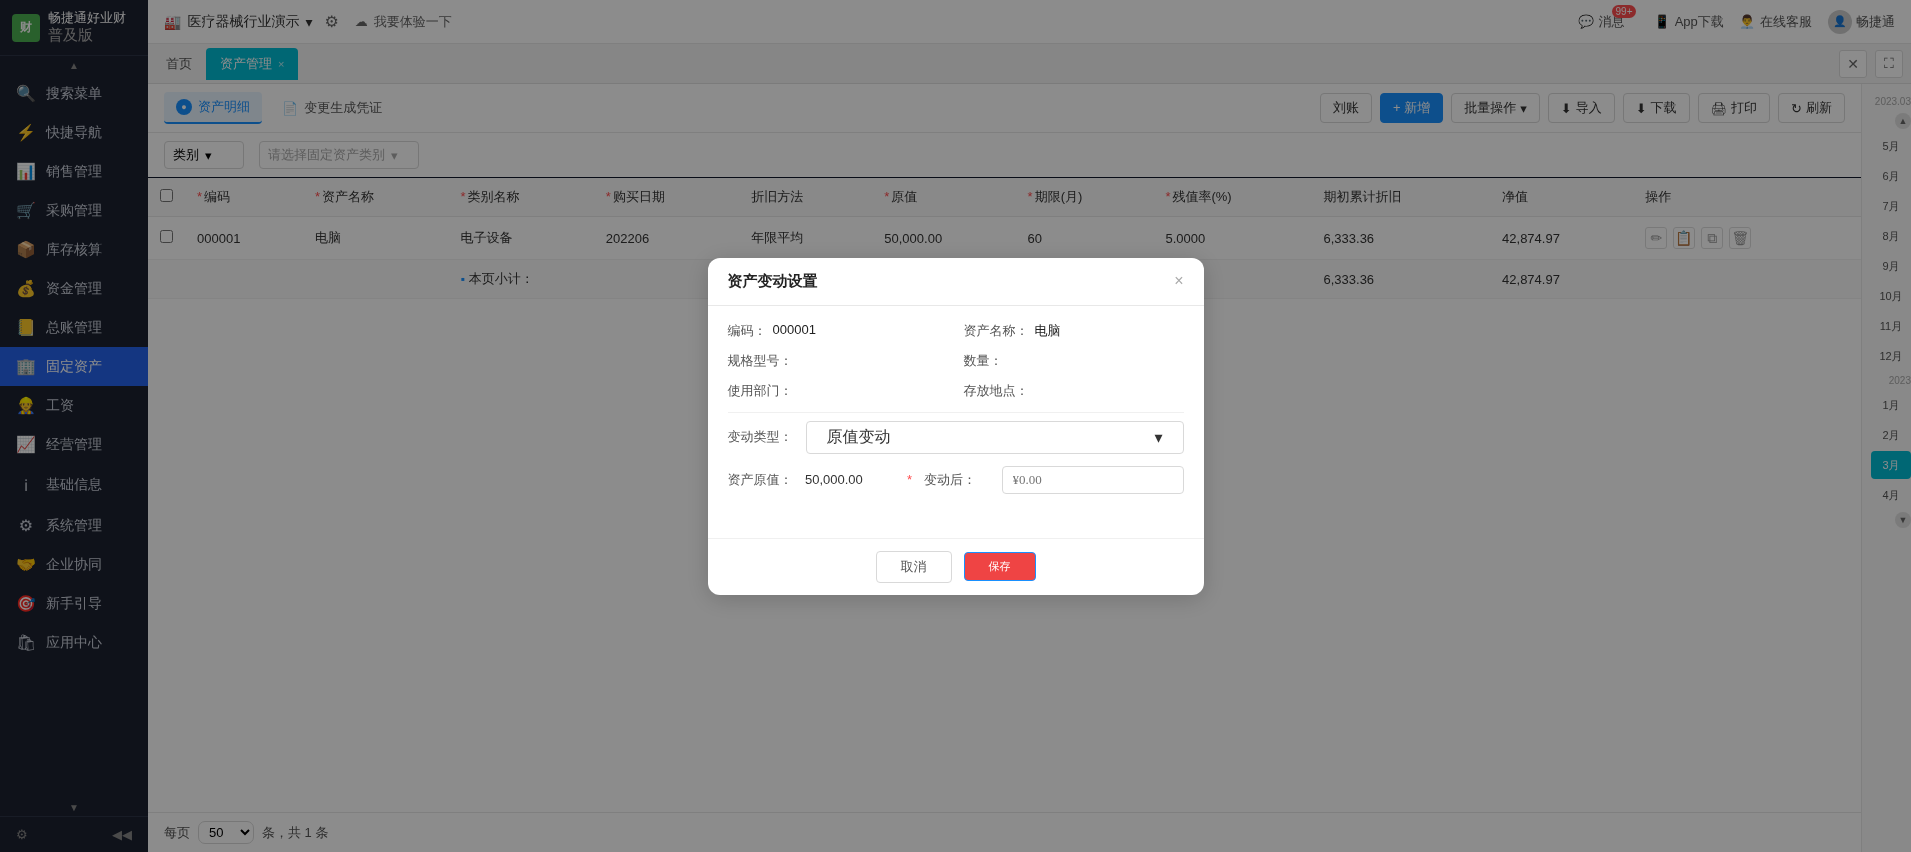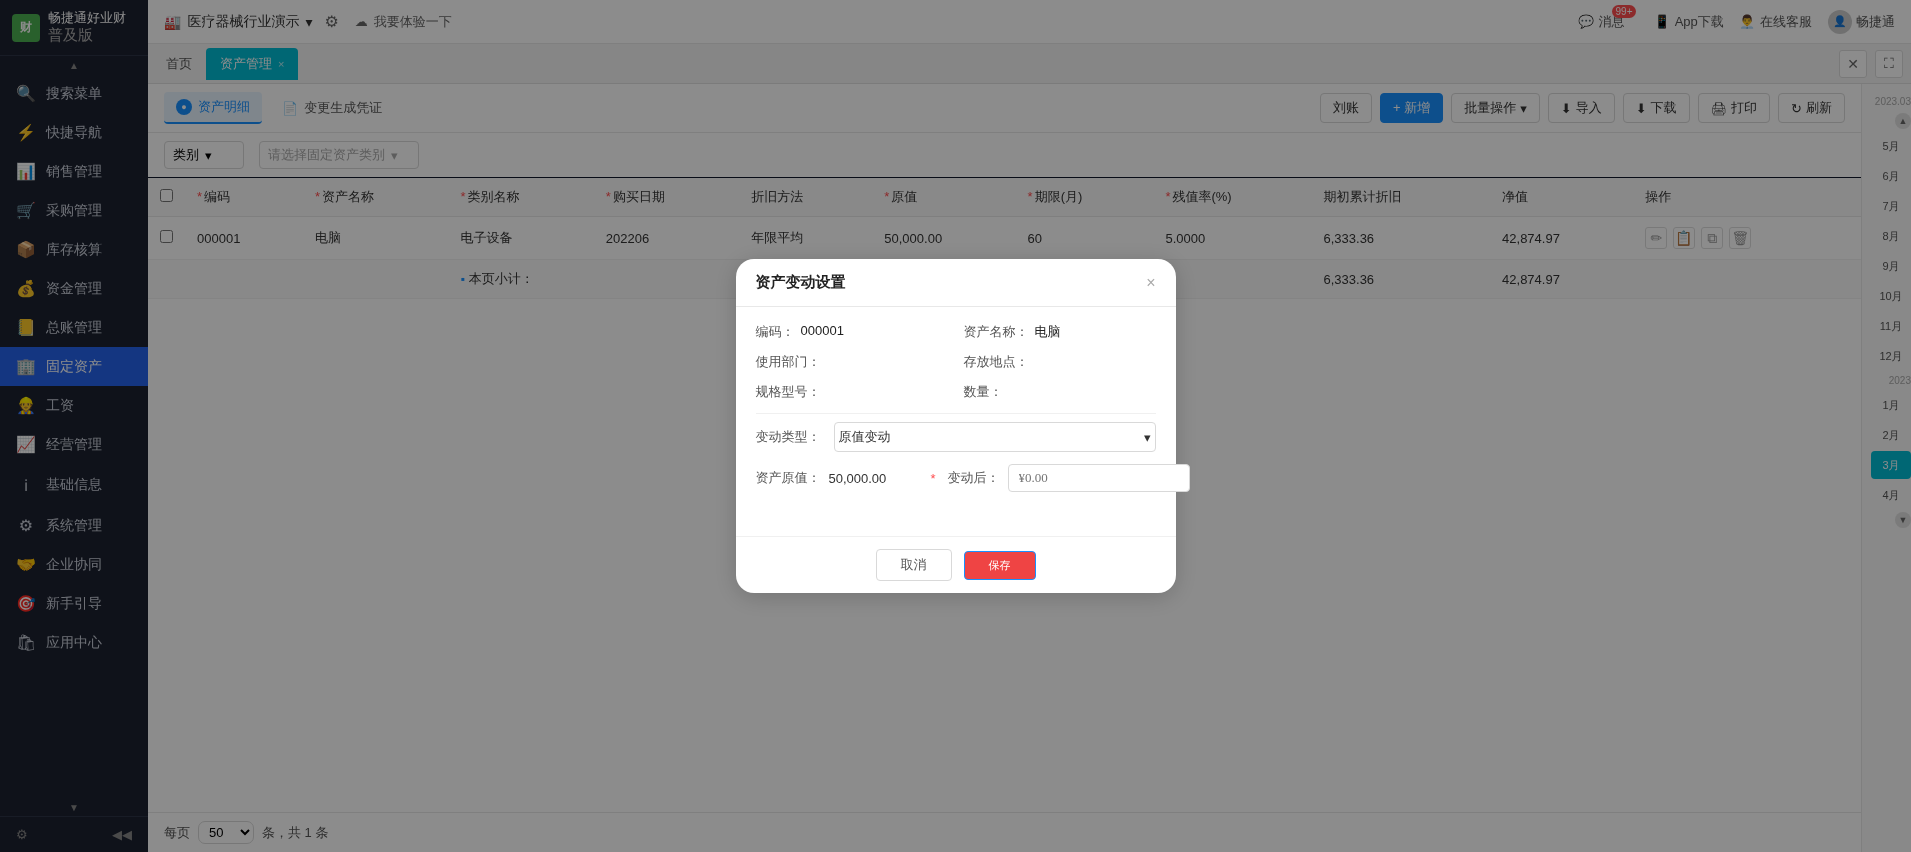--- a/index.html
+++ b/index.html
@@ -310,22 +310,22 @@
     
     .modal-overlay {
       position: fixed;
       top: 0; left: 0; right: 0; bottom: 0;
       background: rgba(0,0,0,0.45);
       z-index: 1000;
       display: flex; align-items: center; justify-content: center;
     }
     .modal {
       background: #fff;
-      border-radius: 18px;
-      width: 440px;
+      border-radius: 12px;
+      width: 496px;
       padding: 0;
       box-shadow: 0 4px 24px rgba(0,0,0,0.18);
       position: relative;
     }
     .modal-header {
       padding: 14px 20px;
       border-bottom: 1px solid #e8e8e8;
       display: flex; align-items: center; justify-content: space-between;
     }
     .modal-title { font-size: 15px; font-weight: bold; color: #222; }
@@ -342,22 +342,22 @@
     .modal-label { font-size: 13px; color: #555; white-space: nowrap; }
     .modal-value { font-size: 13px; color: #222; }
     .modal-divider { border: none; border-top: 1px solid #f0f0f0; margin: 8px 0; }
     .modal-form-row {
       display: flex; align-items: center;
       gap: 8px; margin-bottom: 12px;
     }
     .modal-form-label { font-size: 13px; color: #555; width: 70px; white-space: nowrap; }
     .modal-select {
       flex: 1; display: flex; align-items: center; justify-content: space-between;
-      border: 1px solid #d9d9d9; border-radius: 4px; padding: 5px 4px;
-      font-size: 13px; cursor: pointer; background: #fff; color: #333;
+      border: 1px solid #d9d9d9; border-radius: 4px; padding: 5px 20px;
+      font-size: 16px; cursor: pointer; background: #fff; color: #333;
     }
     .modal-input {
       flex: 1; border: 1px solid #d9d9d9; border-radius: 4px; padding: 5px 10px;
       font-size: 13px; background: #fff; color: #333; outline: none;
     }
     .modal-footer {
       padding: 12px 20px;
       display: flex; align-items: center; justify-content: center; gap: 12px;
       border-top: 1px solid #f0f0f0;
       margin-top: 16px;
@@ -671,42 +671,42 @@
           <div class="modal-field-inline">
             <span class="modal-label">资产名称：</span>
             <span class="modal-value">电脑</span>
           </div>
         </div>
       </div>
 
       <div class="modal-row">
         <div class="modal-field">
           <div class="modal-field-inline">
+            <span class="modal-label">规格型号：</span>
+            <span class="modal-value"></span>
+          </div>
+        </div>
+        <div class="modal-field">
+          <div class="modal-field-inline">
+            <span class="modal-label">数量：</span>
+            <span class="modal-value"></span>
+          </div>
+        </div>
+      </div>
+
+      <div class="modal-row">
+        <div class="modal-field">
+          <div class="modal-field-inline">
             <span class="modal-label">使用部门：</span>
             <span class="modal-value"></span>
           </div>
         </div>
         <div class="modal-field">
           <div class="modal-field-inline">
             <span class="modal-label">存放地点：</span>
-            <span class="modal-value"></span>
-          </div>
-        </div>
-      </div>
-
-      <div class="modal-row">
-        <div class="modal-field">
-          <div class="modal-field-inline">
-            <span class="modal-label">规格型号：</span>
-            <span class="modal-value"></span>
-          </div>
-        </div>
-        <div class="modal-field">
-          <div class="modal-field-inline">
-            <span class="modal-label">数量：</span>
             <span class="modal-value"></span>
           </div>
         </div>
       </div>
 
       <hr class="modal-divider">
 
       <div class="modal-form-row">
         <span class="modal-form-label">变动类型：</span>
         <div class="modal-select">

